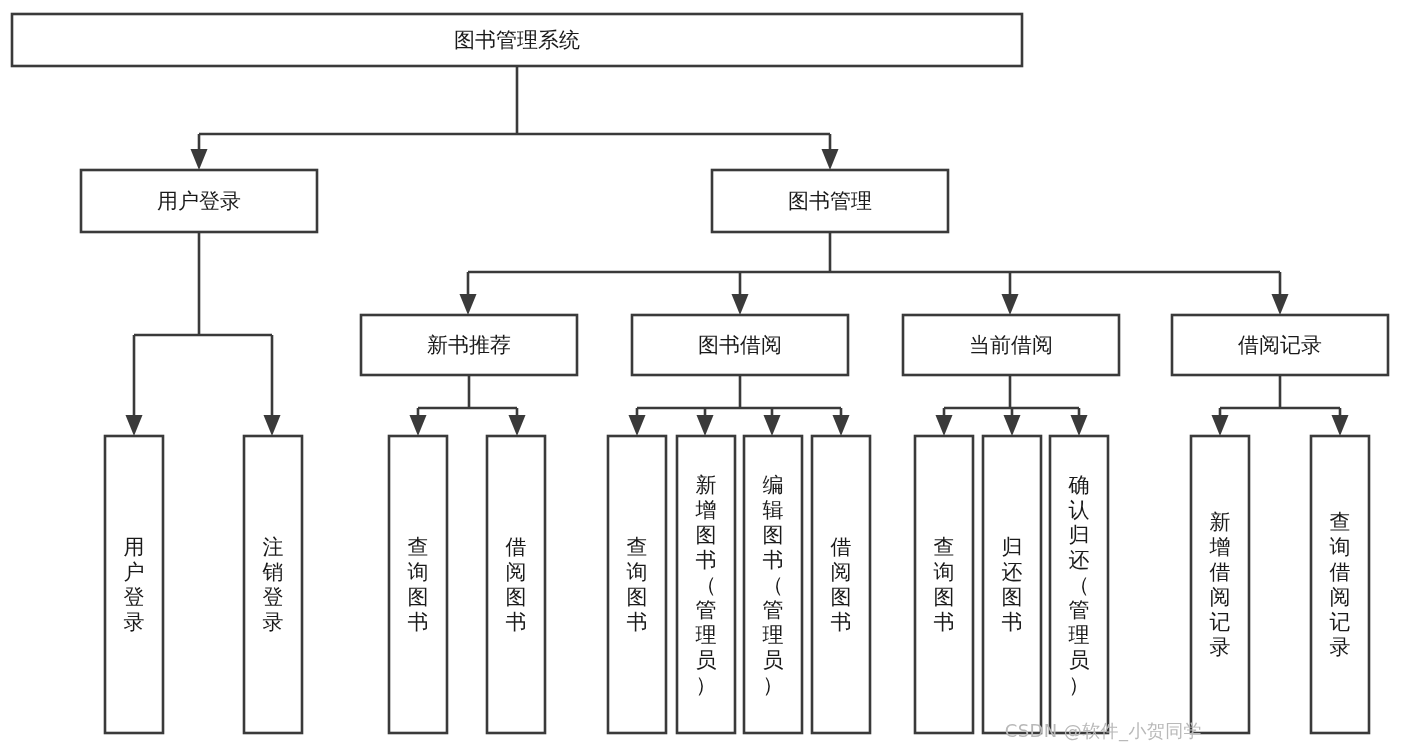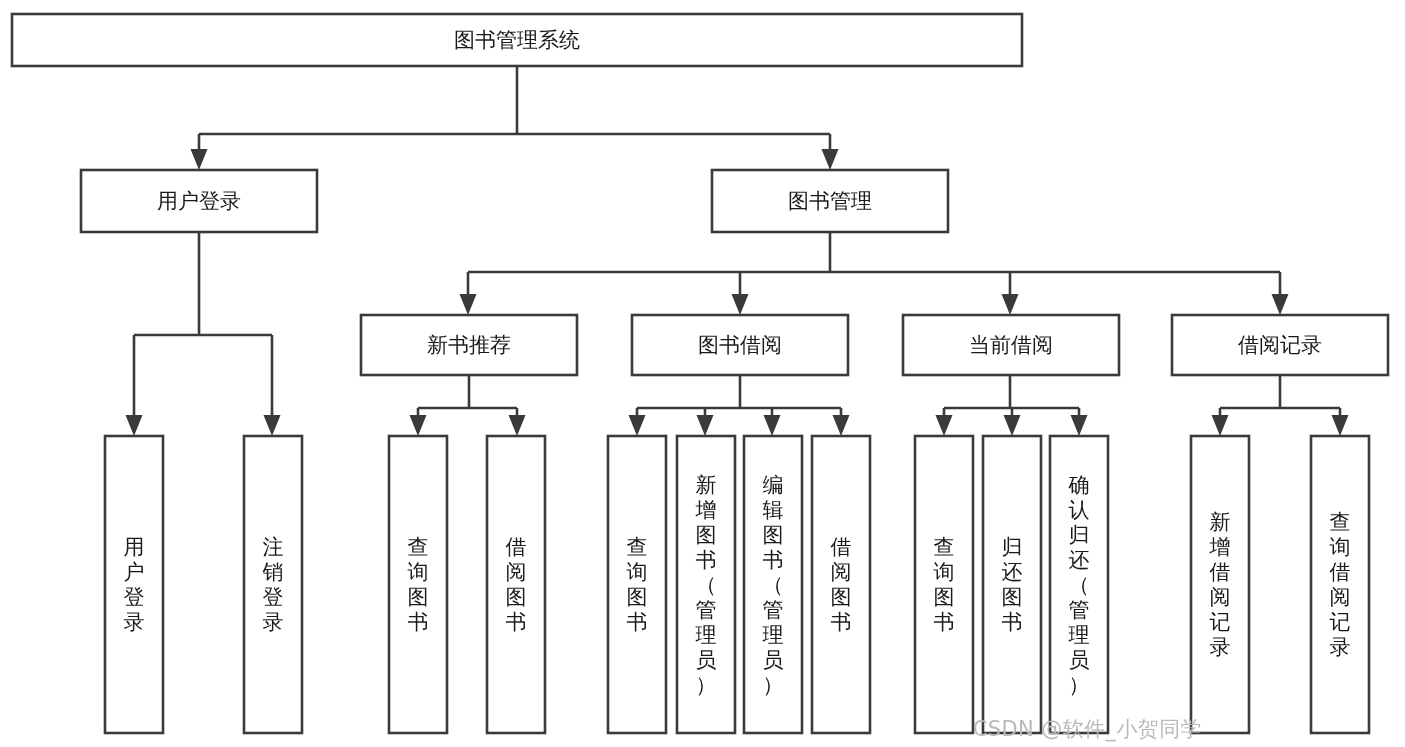--- a/index.html
+++ b/index.html
@@ -55,21 +55,21 @@
     font-family: "DejaVu Sans", "Liberation Sans", sans-serif;
     font-size: 21px;
     fill: #1a1a1a;
     text-anchor: middle;
   }
   .watermark-text {
     position: absolute;
     right: 8px;
     bottom: 4px;
     font-family: "DejaVu Sans", "Liberation Sans", sans-serif;
-    font-size: 21px;
+    font-size: 18px;
     color: #b9b9b9;
     white-space: nowrap;
     letter-spacing: 0.4px;
     pointer-events: none;
     text-align: center;
   }
 </style>
 </head>
 <body>
 

